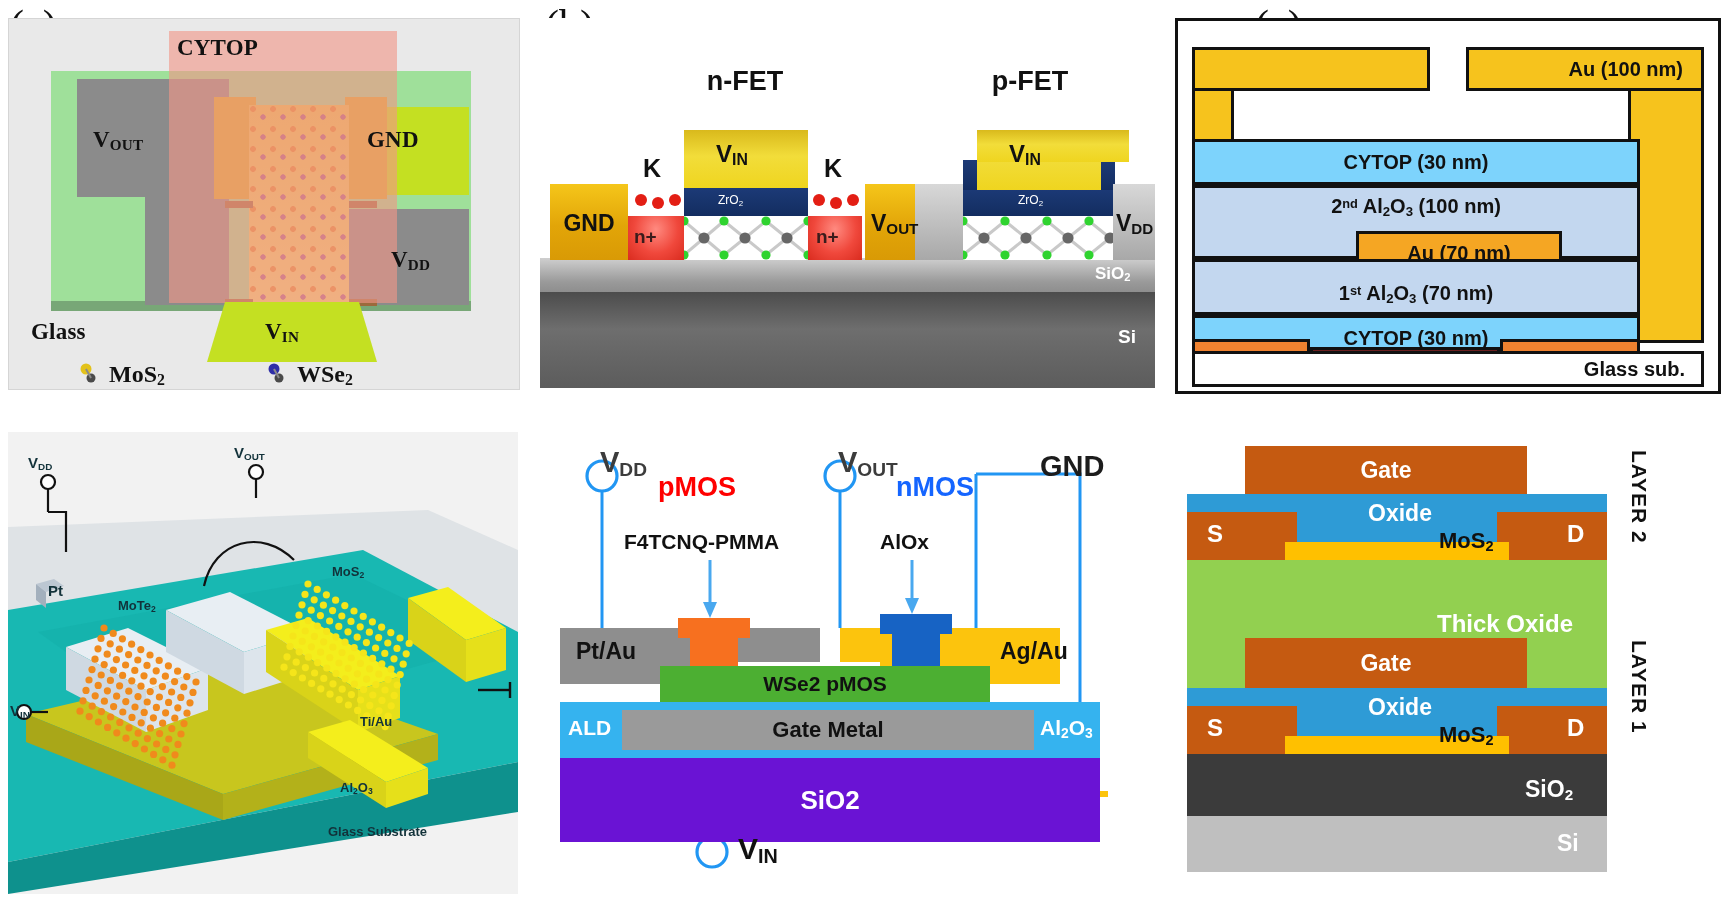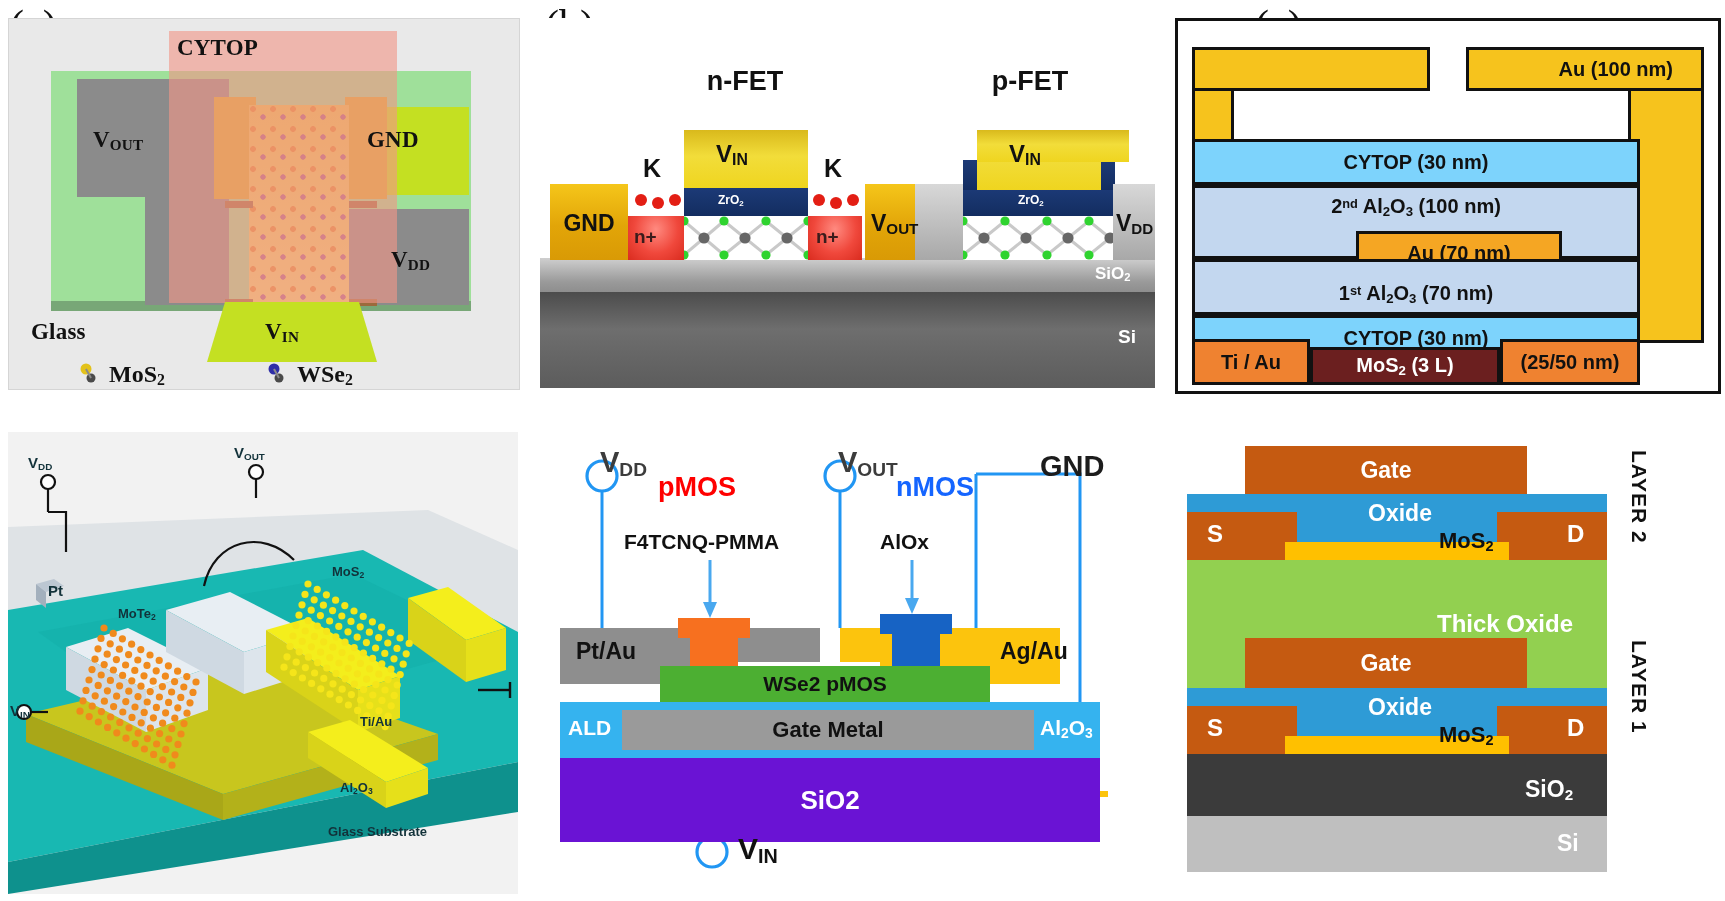--- a/index.html
+++ b/index.html
@@ -33,21 +33,21 @@
   #panelB{left:540px;top:18px;width:615px;height:370px;background:#ffffff;}
   .b-txt{font-weight:bold;color:#111;}
   .b-au{background:linear-gradient(180deg,#f5c61a 0%,#e2a508 55%,#d99a05 100%);}
   .b-autop{background:linear-gradient(180deg,#d9b91c 0%,#f2dd3a 45%,#efd51f 100%);}
   .b-zro{background:linear-gradient(180deg,#1c3a77 0%,#132d60 100%);}
   .b-grey{background:linear-gradient(180deg,#d8d8d8,#a8a8a8);}
   .b-sio2{background:linear-gradient(180deg,#cfcfcf 0%,#9a9a9a 70%,#8e8e8e 100%);}
   .b-si{background:linear-gradient(180deg,#4a4a4a 0%,#6e6e6e 40%,#5c5c5c 100%);}
   .b-flake{background:#ffffff;}
   .b-np{background:radial-gradient(ellipse at 50% 30%,#ff8a80 0%,#f0483c 55%,#d92b1e 100%);}
-  .b-small{font-size:12px;color:#fff;font-weight:bold;}
+  .b-small{font-size:12px;color:#fff;font-weight:normal;}
 
   
   #panelC{left:1175px;top:18px;width:540px;height:370px;background:#fff;border:3px solid #111;}
   .c-row{position:absolute;border:3px solid #111;box-sizing:border-box;
          display:flex;align-items:center;justify-content:center;
          font-weight:bold;font-size:20px;color:#111;}
   .c-au{background:#f6c31d;}
   .c-au2{background:#f5a623;}
   .c-hept{background:#182a49;color:#fff;}
   .c-cytop{background:#7dd3fc;}
@@ -297,21 +297,21 @@
   <div class="abs panel-letter" style="left:1255px;top:4px;">(c)</div>
 
   <div class="abs" id="panelC">
 
     <div class="c-row c-au" style="left:450px;top:26px;width:76px;height:296px;justify-content:flex-start;"></div>
 
     <div class="c-row c-au" style="left:14px;top:26px;width:42px;height:110px;"></div>
 
     <div class="c-row c-au" style="left:14px;top:26px;width:238px;height:44px;"></div>
 
-    <div class="c-row c-au" style="left:288px;top:26px;width:238px;height:44px;justify-content:flex-end;padding-right:28px;">
+    <div class="c-row c-au" style="left:288px;top:26px;width:238px;height:44px;justify-content:flex-end;padding-right:18px;">
       <span>Au (100 nm)</span>
     </div>
 
 
     <div class="c-row c-cytop" style="left:14px;top:118px;width:448px;height:46px;">
       <span>CYTOP (30 nm)</span>
     </div>
 
     <div class="c-row c-alox" style="left:14px;top:164px;width:448px;height:74px;align-items:flex-start;padding-top:7px;">
       <span class="nowrap"><span>2</span><sup>nd</sup><span> Al</span><sub>2</sub><span>O</span><sub>3</sub><span>  (100 nm)</span></span>
@@ -334,20 +334,23 @@
     </div>
 
     <div class="c-row c-mos2" style="left:132px;top:326px;width:190px;height:38px;">
       <span class="nowrap"><span>MoS</span><sub>2</sub><span> (3 L)</span></span>
     </div>
 
     <div class="c-row c-tiau" style="left:322px;top:318px;width:140px;height:46px;">
       <span>(25/50 nm)</span>
     </div>
 
+    <div class="c-row c-glass" style="left:14px;top:330px;width:512px;height:36px;justify-content:flex-end;padding-right:16px;">
+      <span>Glass sub.</span>
+    </div>
   </div>
 
   <div class="abs" id="panelD">
     <svg width="510" height="462" viewBox="0 0 510 462">
 
       <rect x="0" y="0" width="510" height="462" fill="#f2f2f2"></rect>
 
       <polygon points="0,95 420,78 510,118 510,230 0,252" fill="#dfe3e6"></polygon>
 
       <polygon points="0,178 355,118 510,200 510,330 0,430" fill="#18b8b2"></polygon>
@@ -617,21 +620,21 @@
         <path d="M470,258 L502,258"></path>
         <path d="M502,250 L502,266"></path>
       </g>
     </svg>
 
     
     <div class="abs d-lbl nowrap" style="left:20px;top:22px;"><span>V</span><sub>DD</sub></div>
     <div class="abs d-lbl nowrap" style="left:226px;top:12px;"><span>V</span><sub>OUT</sub></div>
     <div class="abs d-lbl nowrap" style="left:2px;top:270px;"><span>V</span><sub>IN</sub></div>
     <div class="abs d-lbl" style="left:40px;top:150px;">Pt</div>
-    <div class="abs d-lbl-s nowrap" style="left:110px;top:166px;margin-top:8px;"><span>MoTe</span><sub>2</sub></div>
+    <div class="abs d-lbl-s nowrap" style="left:110px;top:166px;"><span>MoTe</span><sub>2</sub></div>
     <div class="abs d-lbl-s nowrap" style="left:324px;top:132px;"><span>MoS</span><sub>2</sub></div>
     <div class="abs d-lbl-s" style="left:352px;top:282px;">Ti/Au</div>
     <div class="abs d-lbl-s nowrap" style="left:332px;top:348px;"><span>Al</span><sub>2</sub><span>O</span><sub>3</sub></div>
     <div class="abs d-lbl-s" style="left:320px;top:392px;">Glass Substrate</div>
   </div>
 
   <div class="abs" id="panelE">
 
     <svg class="abs" style="left:0;top:0;" width="615" height="462">
 

